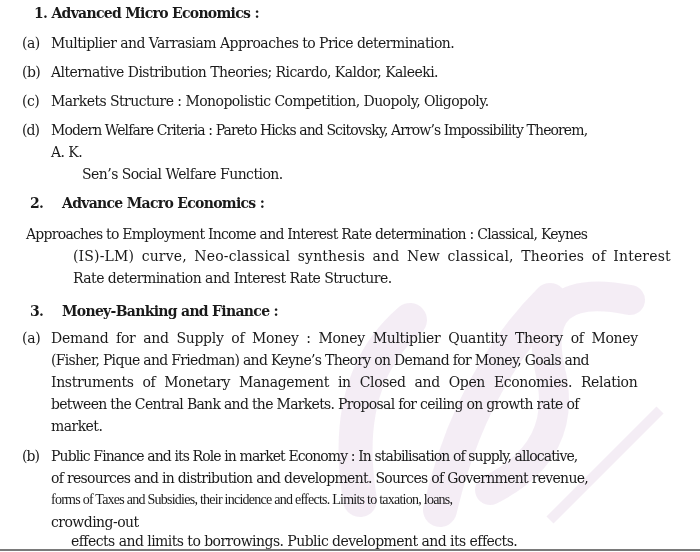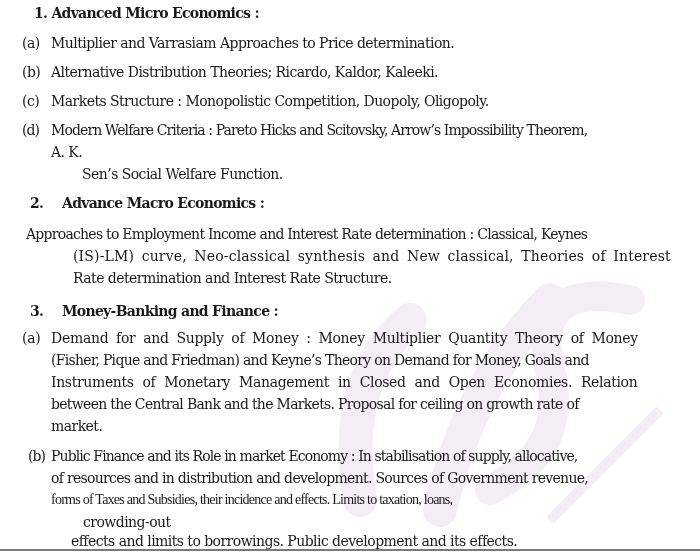--- a/index.html
+++ b/index.html
@@ -66,22 +66,22 @@
   </div>
 
   <div class="line" style="left:22px;top:328px;word-spacing:3.6px;letter-spacing:-0.3px;">
     <span class="label">(a)</span><span>Demand for and Supply of Money : Money Multiplier Quantity Theory of Money</span>
   </div>
   <div class="line" style="left:51px;top:350px;letter-spacing:-0.7px;">(Fisher, Pique and Friedman) and Keyne’s Theory on Demand for Money, Goals and</div>
   <div class="line" style="left:51px;top:372px;word-spacing:4.8px;letter-spacing:-0.35px;">Instruments of Monetary Management in Closed and Open Economies. Relation</div>
   <div class="line" style="left:51px;top:394px;letter-spacing:-0.7px;">between the Central Bank and the Markets. Proposal for ceiling on growth rate of</div>
   <div class="line" style="left:51px;top:416px;">market.</div>
 
-  <div class="line" style="left:22px;top:446px;letter-spacing:-0.9px;text-align:center;">
+  <div class="line" style="left:22px;top:446px;letter-spacing:-0.9px;">
     <span class="label">(b)</span><span>Public Finance and its Role in market Economy : In stabilisation of supply, allocative,</span>
   </div>
   <div class="line" style="left:51px;top:468px;letter-spacing:-0.7px;">of resources and in distribution and development. Sources of Government revenue,</div>
   <div class="line" style="left:51px;top:490px;letter-spacing:-0.75px;font-family:Liberation Serif, serif;">forms of Taxes and Subsidies, their incidence and effects.  Limits to taxation, loans,</div>
-  <div class="line" style="left:51px;top:512px;margin-left:32px;">crowding-out</div>
+  <div class="line" style="left:51px;top:512px;">crowding-out</div>
   <div class="line" style="left:71px;top:531px;">effects and limits to borrowings. Public development and its effects.</div>
 </div>
 
 <div class="bottom-rule"></div>
 
 </body></html>

